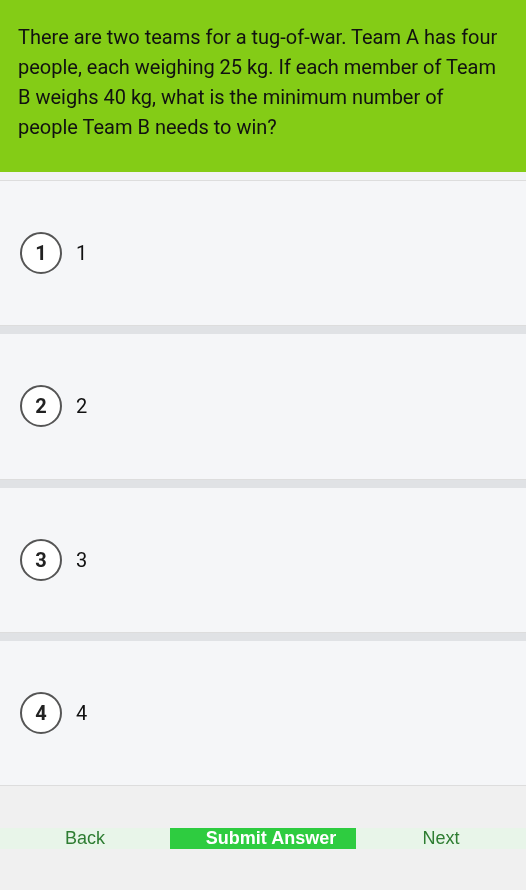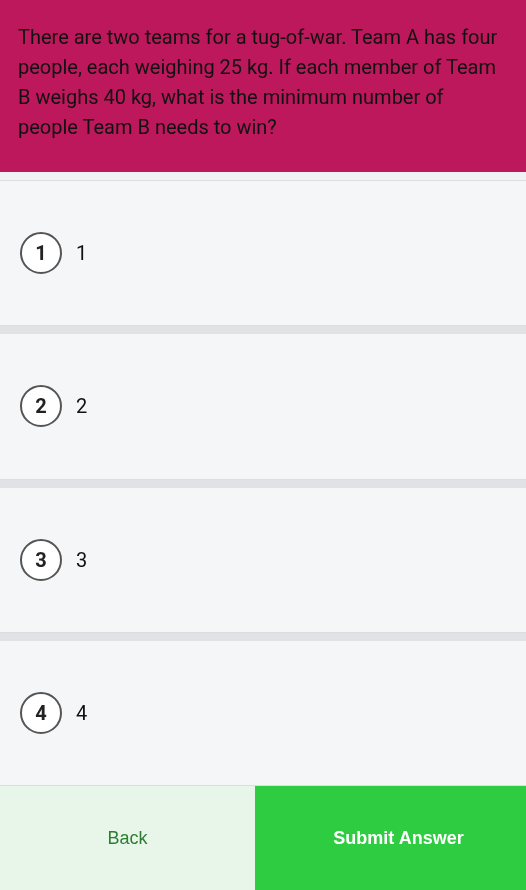--- a/index.html
+++ b/index.html
@@ -12,21 +12,21 @@
       width: 526px;
       height: 890px;
       font-family: -apple-system, BlinkMacSystemFont, 'Segoe UI', Roboto, sans-serif;
       background: #f0f0f0;
       display: flex;
       flex-direction: column;
       overflow: hidden;
     }
 
     .question-area {
-      background: #be185d;
+      background: #84cc16;
       padding: 22px 26px 30px 18px;
       font-size: 20px;
       line-height: 1.5;
       color: #111;
       flex-shrink: 0;
     }
 
     .options-area {
       flex: 1;
       background: #f0f2f4;
@@ -75,20 +75,21 @@
     .divider {
       height: 8px;
       background: #e0e2e5;
     }
 
     .bottom-bar {
       height: 104px;
       display: flex;
       flex-direction: row;
       flex-shrink: 0;
+      align-items: center;
     }
 
     .bottom-btn {
       flex: 1;
       display: flex;
       align-items: center;
       justify-content: center;
       font-size: 18px;
       font-weight: 500;
       cursor: pointer;
@@ -154,13 +155,14 @@
       <span>4</span>
     </div>
     <span class="option-text">4</span>
   </div>
 
 </div>
 
 <div class="bottom-bar">
   <button class="bottom-btn back-btn">Back</button>
   <button class="bottom-btn submit-btn">Submit Answer</button>
+  <button class="bottom-btn next-btn">Next</button>
 </div>
 
 </body></html>

